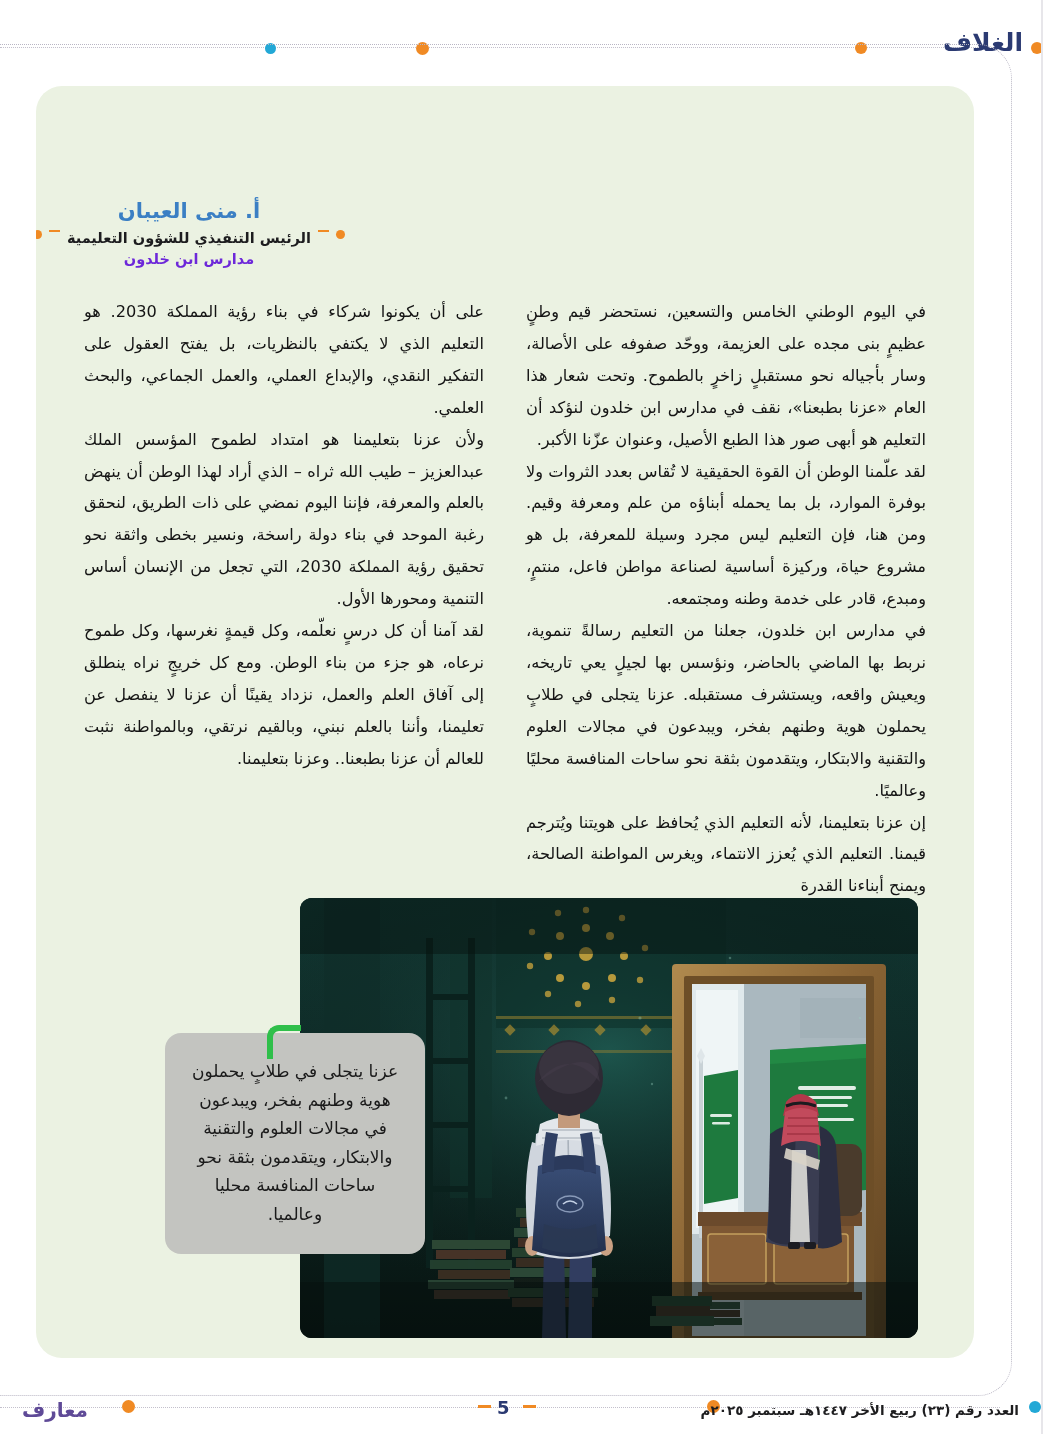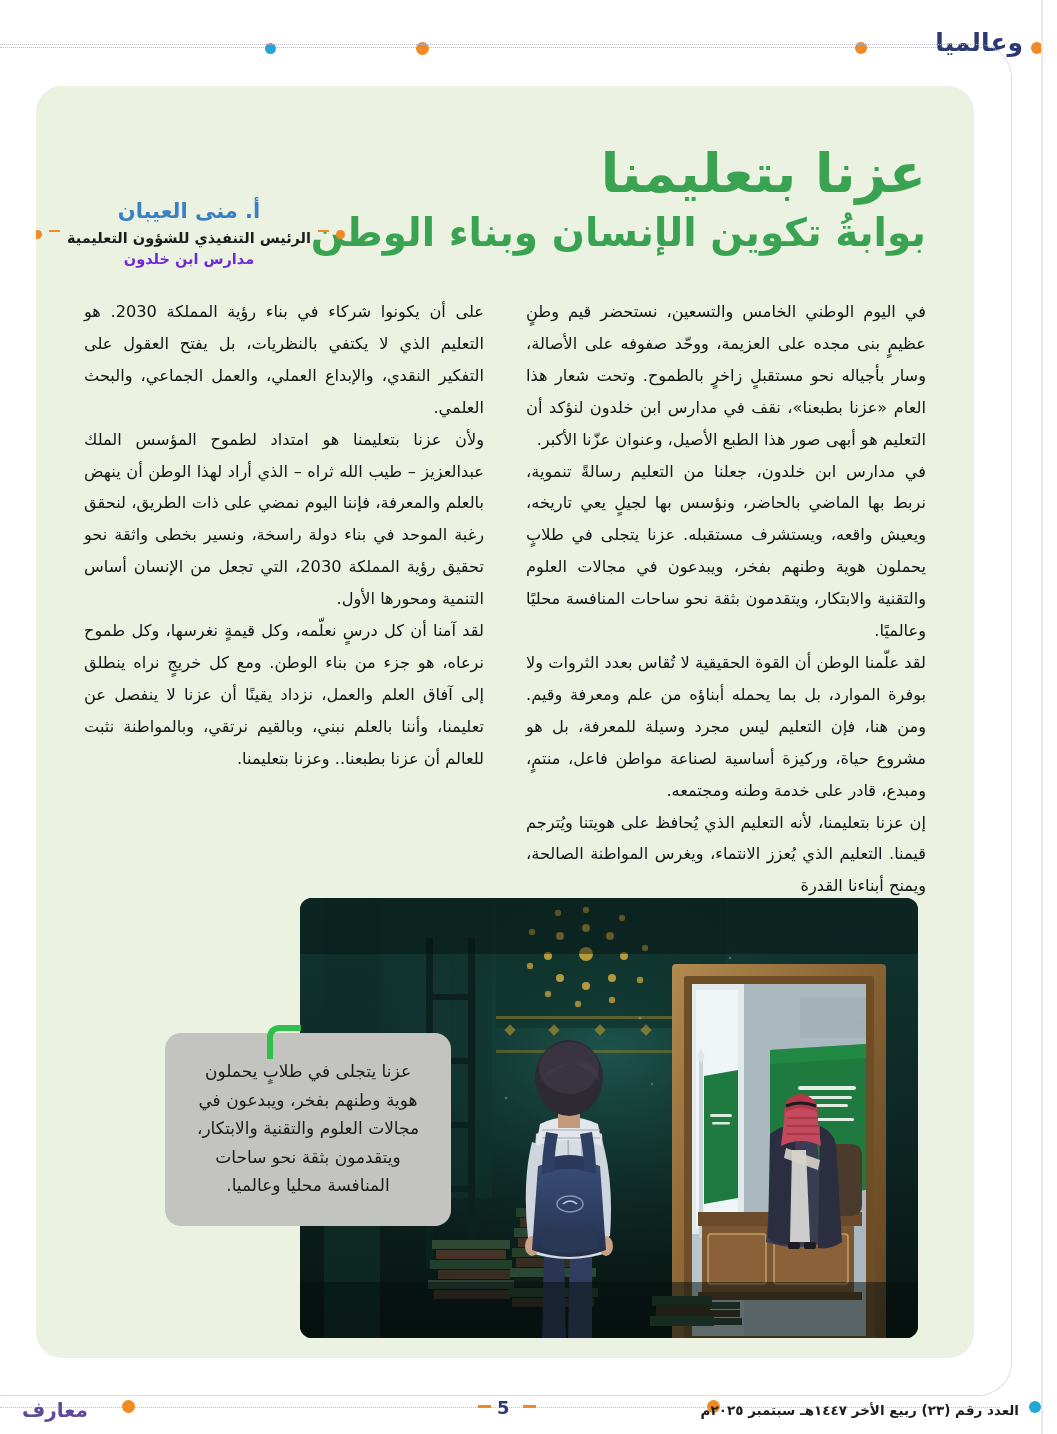--- a/index.html
+++ b/index.html
@@ -199,21 +199,21 @@
     border-radius: 12px;
     overflow: hidden;
     background: #0c1c1c;
   }
   .photo svg { display: block; width: 100%; height: 100%; }
 
   
   .pullquote {
     position: absolute;
     left: 129px; top: 947px;
-    width: 286px;
+    width: 260px;
     padding: 24px 26px 26px 26px;
     background: #c3c4c0;
     border-radius: 16px;
     text-align: center;
     z-index: 5;
   }
   .pullquote-text {
     font-size: 17px;
     line-height: 1.68;
     color: #1a1a1a;
@@ -280,51 +280,47 @@
 <body>
 
 <div class="header">
   <div class="header-rule"></div>
 
   <div class="hdr-dot dot-orange" style="right:14px; top:42px; width:12px; height:12px;"></div>
   <div class="hdr-dot dot-orange" style="right:190px; top:42px; width:12px; height:12px;"></div>
   <div class="hdr-dot dot-orange" style="left:416px; top:42px; width:13px; height:13px;"></div>
   <div class="hdr-dot dot-cyan" style="left:265px; top:43px; width:11px; height:11px;"></div>
 
-  <div class="cover-label">وعالميا</div>
+  <div class="cover-label">الغلاف</div>
 
 </div>
 
 <div class="page-frame"></div>
 <div class="edge-line"></div>
 
 <div class="panel">
 
-  <div class="title-block">
-    <div class="title-main">عزنا بتعليمنا</div>
-    <div class="title-sub">بوابةُ تكوين الإنسان وبناء الوطن</div>
-  </div>
 
   <div class="byline">
     <div class="byline-name">أ. منى العيبان</div>
     <div class="byline-role-row">
       <span class="bl-dot"></span>
       <span class="bl-dash"></span>
       <span class="byline-role">الرئيس التنفيذي للشؤون التعليمية</span>
       <span class="bl-dash"></span>
       <span class="bl-dot"></span>
     </div>
     <div class="byline-org">مدارس ابن خلدون</div>
   </div>
 
   <div class="columns">
     <div class="col">
       <p>في اليوم الوطني الخامس والتسعين، نستحضر قيم وطنٍ عظيمٍ بنى مجده على العزيمة، ووحّد صفوفه على الأصالة، وسار بأجياله نحو مستقبلٍ زاخرٍ بالطموح. وتحت شعار هذا العام «عزنا بطبعنا»، نقف في مدارس ابن خلدون لنؤكد أن التعليم هو أبهى صور هذا الطبع الأصيل، وعنوان عزّنا الأكبر.</p>
+      <p>لقد علّمنا الوطن أن القوة الحقيقية لا تُقاس بعدد الثروات ولا بوفرة الموارد، بل بما يحمله أبناؤه من علم ومعرفة وقيم. ومن هنا، فإن التعليم ليس مجرد وسيلة للمعرفة، بل هو مشروع حياة، وركيزة أساسية لصناعة مواطن فاعل، منتمٍ، ومبدع، قادر على خدمة وطنه ومجتمعه.</p>
       <p>في مدارس ابن خلدون، جعلنا من التعليم رسالةً تنموية، نربط بها الماضي بالحاضر، ونؤسس بها لجيلٍ يعي تاريخه، ويعيش واقعه، ويستشرف مستقبله. عزنا يتجلى في طلابٍ يحملون هوية وطنهم بفخر، ويبدعون في مجالات العلوم والتقنية والابتكار، ويتقدمون بثقة نحو ساحات المنافسة محليًا وعالميًا.</p>
-      <p>لقد علّمنا الوطن أن القوة الحقيقية لا تُقاس بعدد الثروات ولا بوفرة الموارد، بل بما يحمله أبناؤه من علم ومعرفة وقيم. ومن هنا، فإن التعليم ليس مجرد وسيلة للمعرفة، بل هو مشروع حياة، وركيزة أساسية لصناعة مواطن فاعل، منتمٍ، ومبدع، قادر على خدمة وطنه ومجتمعه.</p>
       <p>إن عزنا بتعليمنا، لأنه التعليم الذي يُحافظ على هويتنا ويُترجم قيمنا. التعليم الذي يُعزز الانتماء، ويغرس المواطنة الصالحة، ويمنح أبناءنا القدرة</p>
     </div>
     <div class="col">
       <p>على أن يكونوا شركاء في بناء رؤية المملكة 2030. هو التعليم الذي لا يكتفي بالنظريات، بل يفتح العقول على التفكير النقدي، والإبداع العملي، والعمل الجماعي، والبحث العلمي.</p>
       <p>ولأن عزنا بتعليمنا هو امتداد لطموح المؤسس الملك عبدالعزيز – طيب الله ثراه – الذي أراد لهذا الوطن أن ينهض بالعلم والمعرفة، فإننا اليوم نمضي على ذات الطريق، لنحقق رغبة الموحد في بناء دولة راسخة، ونسير بخطى واثقة نحو تحقيق رؤية المملكة 2030، التي تجعل من الإنسان أساس التنمية ومحورها الأول.</p>
       <p>لقد آمنا أن كل درسٍ نعلّمه، وكل قيمةٍ نغرسها، وكل طموح نرعاه، هو جزء من بناء الوطن. ومع كل خريجٍ نراه ينطلق إلى آفاق العلم والعمل، نزداد يقينًا أن عزنا لا ينفصل عن تعليمنا، وأننا بالعلم نبني، وبالقيم نرتقي، وبالمواطنة نثبت للعالم أن عزنا بطبعنا.. وعزنا بتعليمنا.</p>
     </div>
   </div>
 
   <div class="photo">

